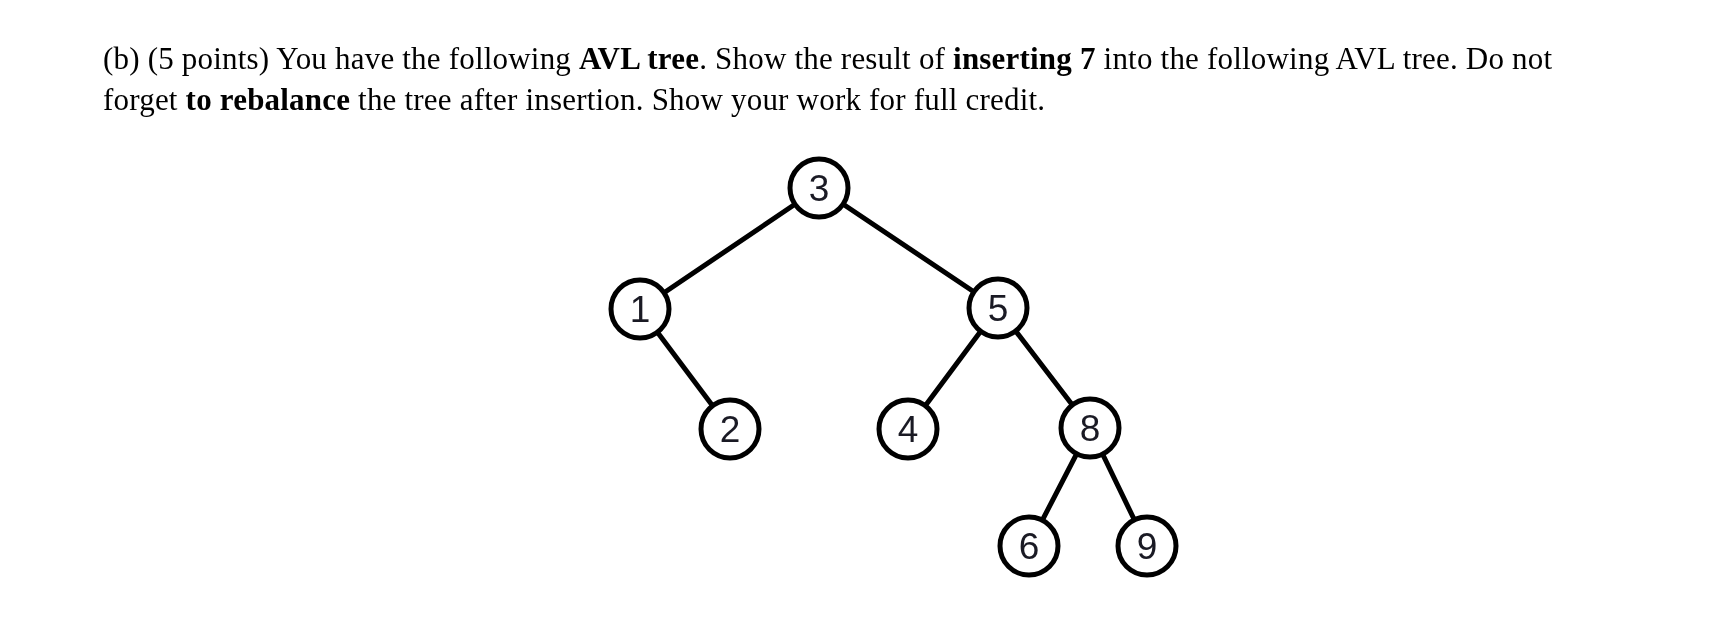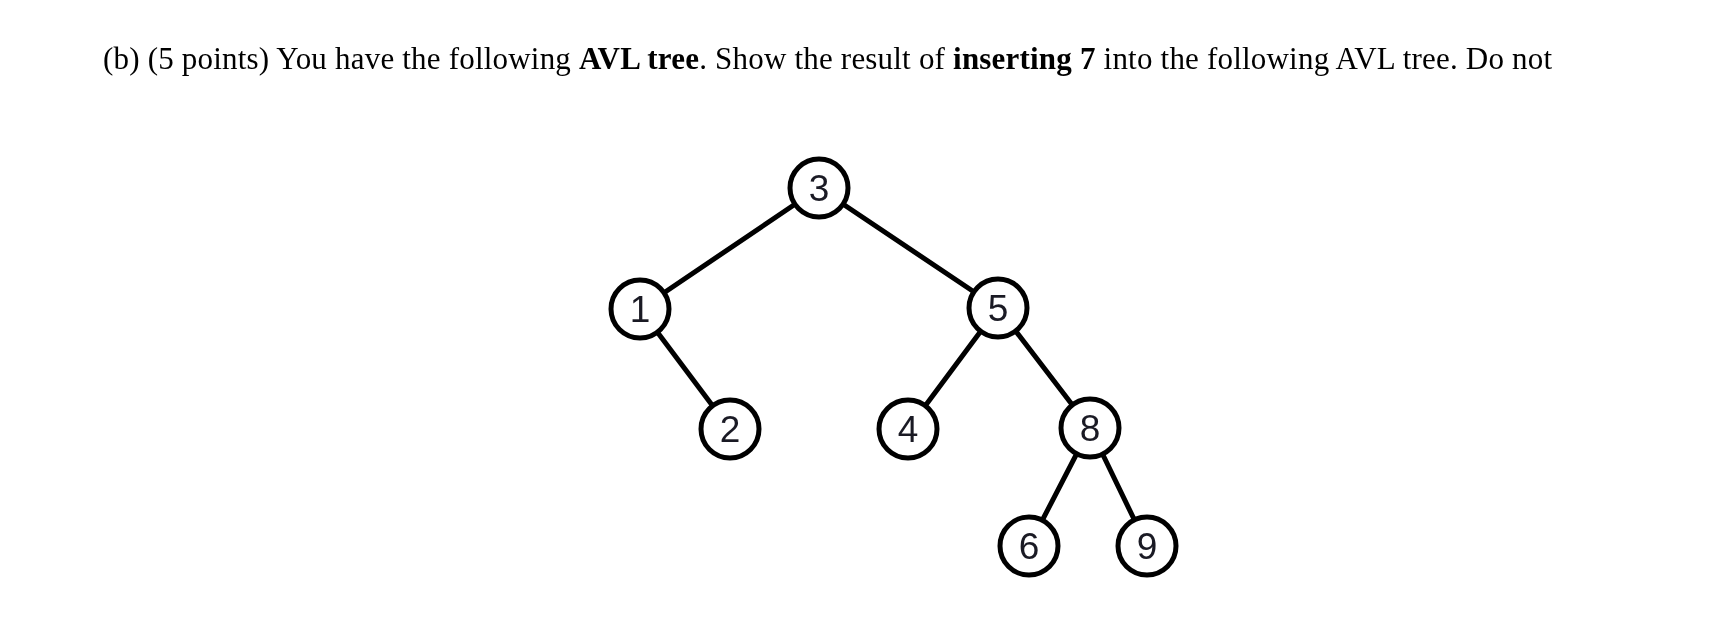--- a/index.html
+++ b/index.html
@@ -54,20 +54,21 @@
     text-anchor: middle;
   }
 </style>
 </head>
 <body>
 
 <div class="page">
 
   <div class="question">
     <div class="qline"><span>(b) (5 points) You have the following </span><strong>AVL tree</strong><span>. Show the result of </span><strong>inserting 7</strong><span> into the following AVL tree. Do not</span></div>
+    <div class="qline"><span>forget </span><strong>to rebalance</strong><span> the tree after insertion. Show your work for full credit.</span></div>
   </div>
 
   <svg class="tree-svg" viewBox="0 0 1712 625">
 
     <line x1="819" y1="188" x2="640" y2="309"></line>
     <line x1="819" y1="188" x2="998" y2="308"></line>
     <line x1="640" y1="309" x2="730" y2="429"></line>
     <line x1="998" y1="308" x2="908" y2="429"></line>
     <line x1="998" y1="308" x2="1090" y2="428"></line>
     <line x1="1090" y1="428" x2="1029" y2="546"></line>

